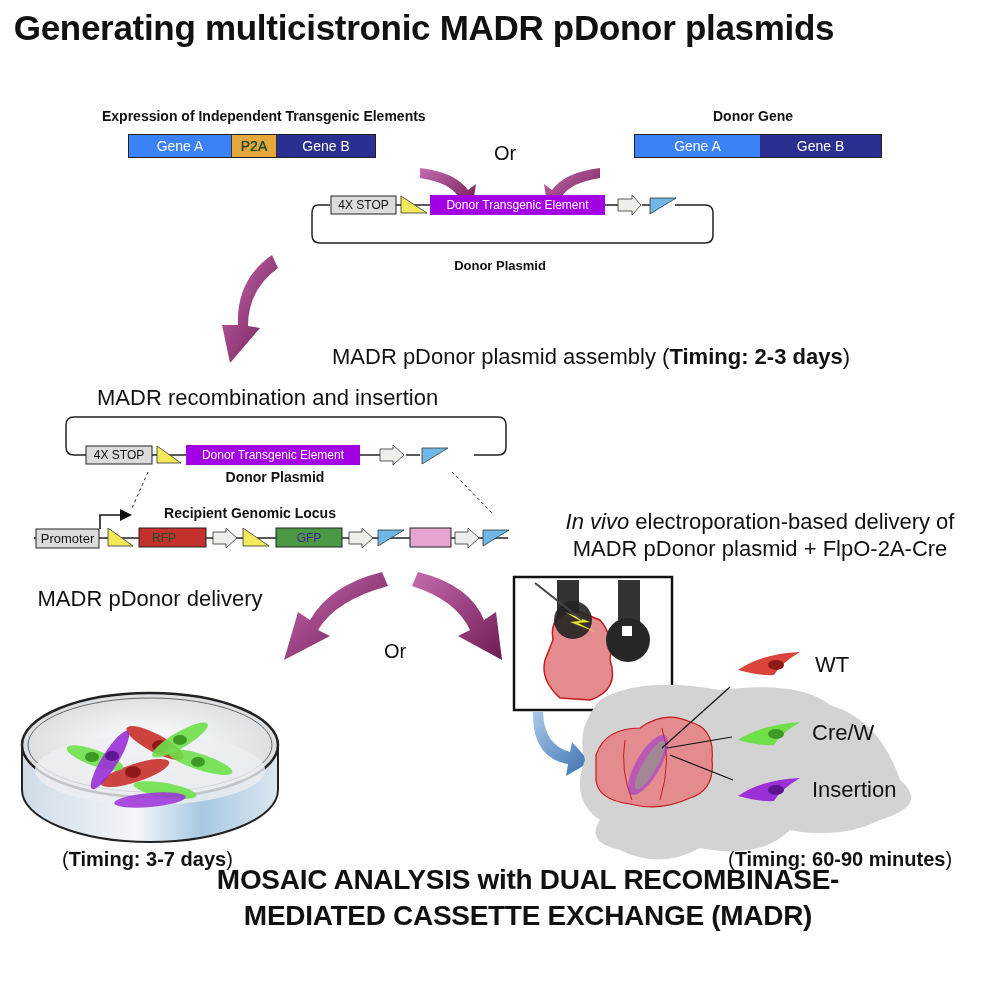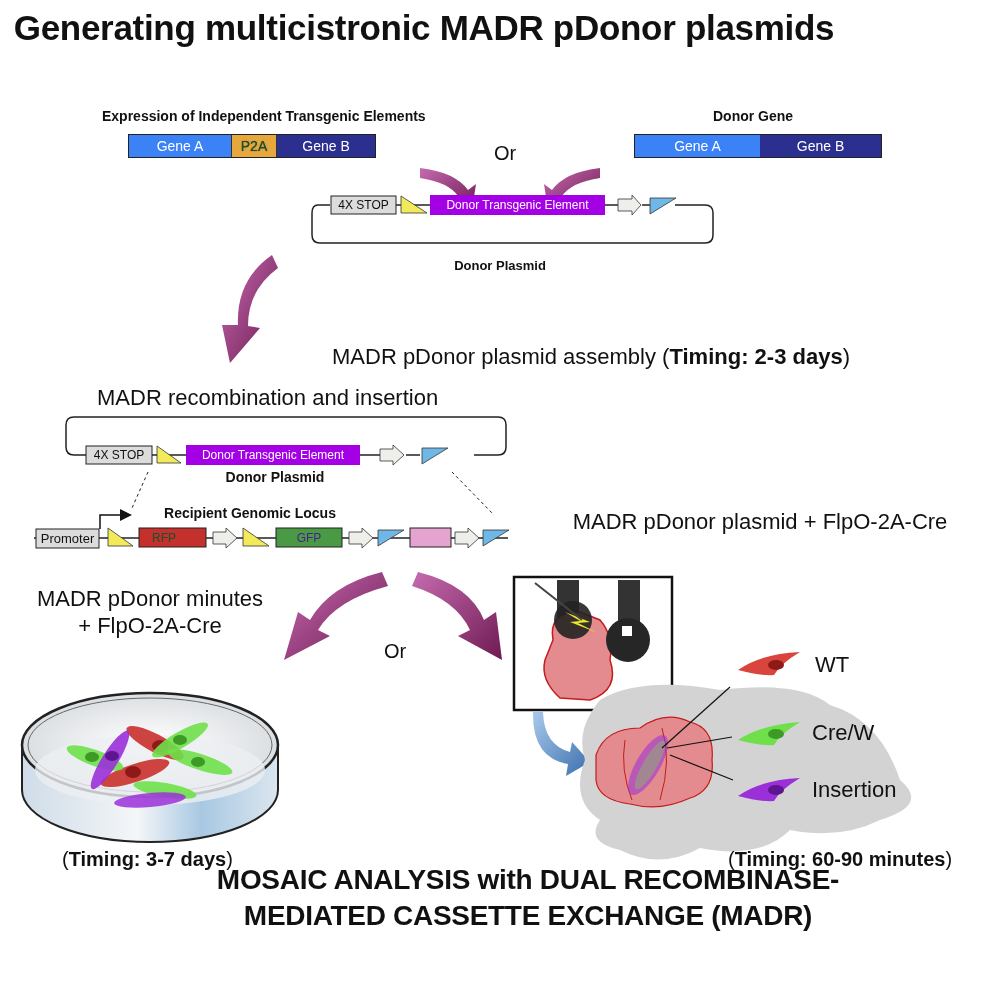--- a/index.html
+++ b/index.html
@@ -218,25 +218,25 @@
 <div class="abs" style="left:186px;top:445px;width:174px;height:20px;font-size:12px;color:#fff;display:flex;align-items:center;justify-content:center;">Donor Transgenic Element</div>
 <div class="abs lbl-bold" style="left:195px;top:469px;width:160px;">Donor Plasmid</div>
 <div class="abs lbl-bold" style="left:130px;top:505px;width:240px;">Recipient Genomic Locus</div>
 <div class="abs" style="left:36px;top:529px;width:63px;height:19px;font-size:13px;display:flex;align-items:center;justify-content:center;">Promoter</div>
 <div class="abs" style="left:139px;top:528px;width:50px;height:19px;font-size:12px;color:#14532d;display:flex;align-items:center;justify-content:center;">RFP</div>
 <div class="abs" style="left:276px;top:528px;width:66px;height:19px;font-size:12px;color:#4c1d95;display:flex;align-items:center;justify-content:center;">GFP</div>
 
 <div class="abs or" style="left:384px;top:640px;">Or</div>
 
 <div class="abs big" style="left:10px;top:585px;width:280px;">
-  <div>MADR pDonor minutes</div>
-  <div>+ FlpO-2A-Cre</div>
+  <div>MADR pDonor delivery</div>
 </div>
 
 <div class="abs big" style="left:540px;top:508px;width:440px;">
+  <div><i>In vivo</i><span> electroporation-based delivery of</span></div>
   <div>MADR pDonor plasmid + FlpO-2A-Cre</div>
 </div>
 
 <div class="abs legend-label" style="left:815px;top:652px;">WT</div>
 <div class="abs legend-label" style="left:812px;top:720px;">Cre/W</div>
 <div class="abs legend-label" style="left:812px;top:777px;">Insertion</div>
 
 <div class="abs timing" style="left:62px;top:848px;"><span>(</span><b>Timing: 3-7 days</b><span>)</span></div>
 <div class="abs timing" style="left:728px;top:848px;"><span>(</span><b>Timing: 60-90 minutes</b><span>)</span></div>
 

